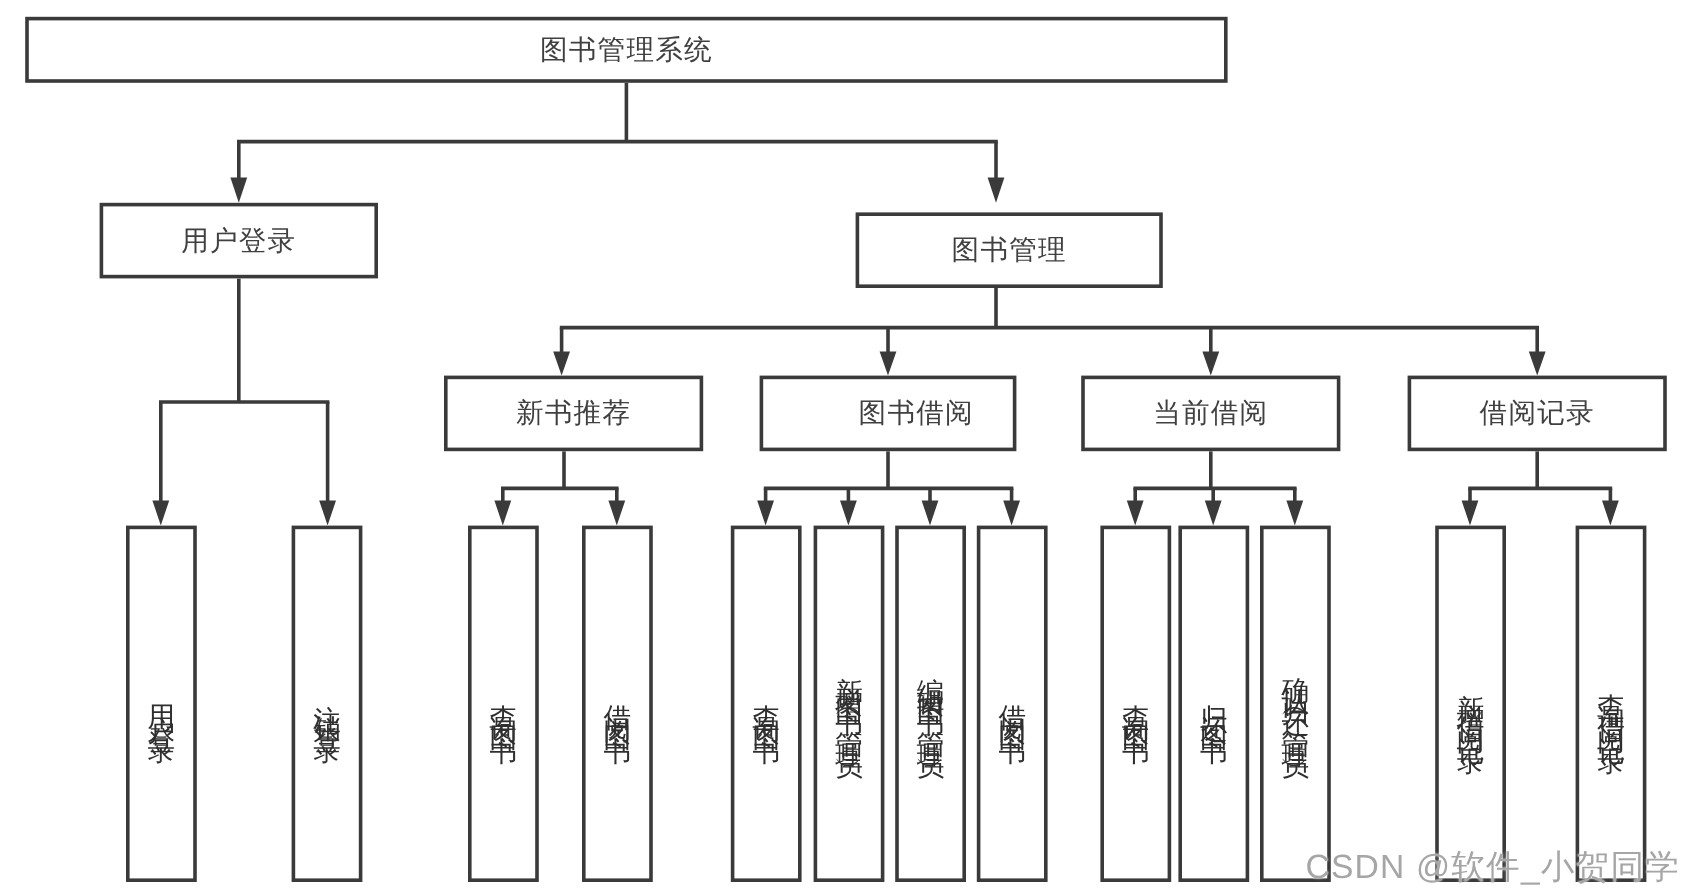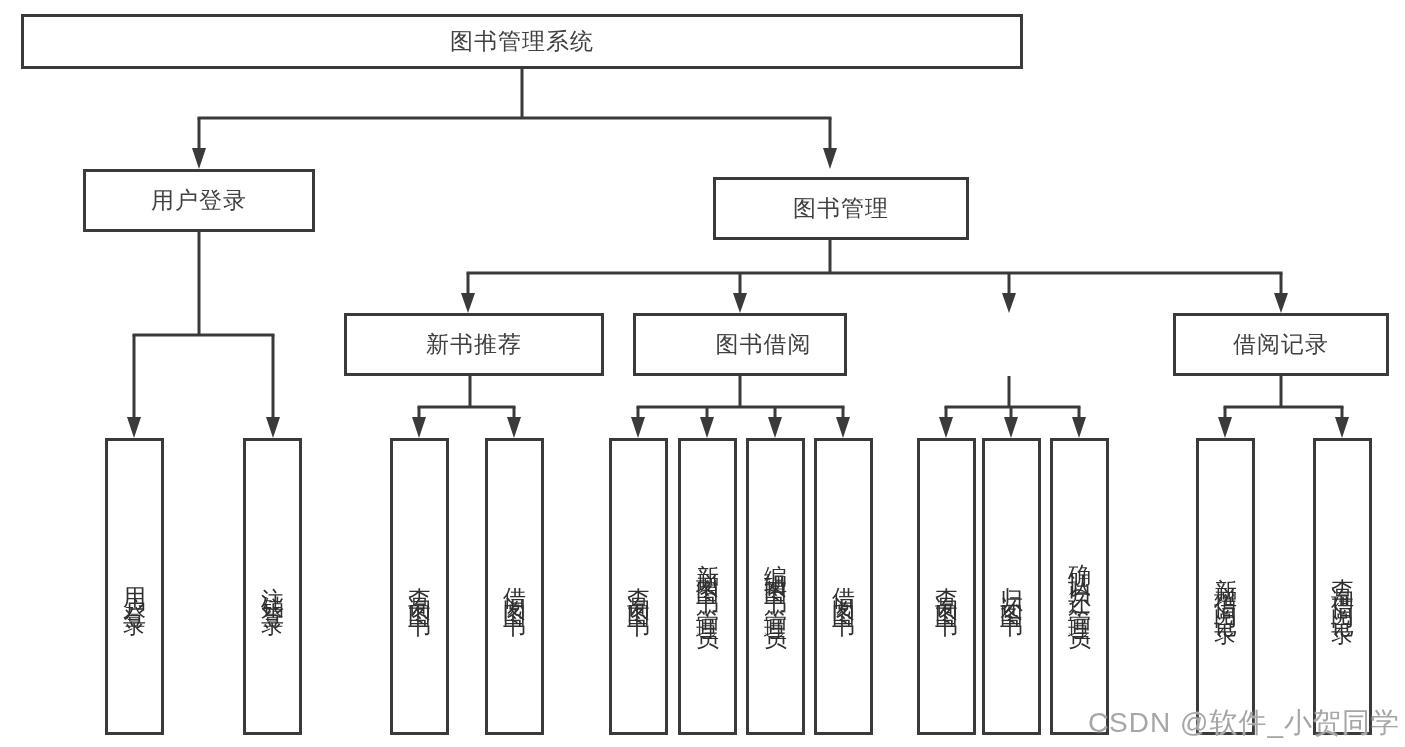--- a/index.html
+++ b/index.html
@@ -124,25 +124,28 @@
     <span>图书管理系统</span>
   </div>
 
   <div class="hbox" style="left:83px;top:169px;width:232px;height:63px;">
     <span>用户登录</span>
   </div>
   <div class="hbox" style="left:713px;top:177px;width:256px;height:63px;">
     <span>图书管理</span>
   </div>
 
-  <div class="hbox" style="left:344px;top:313px;width:260px;height:63px;">
+  <div class="hbox" style="left:370px;top:313px;width:216px;height:63px;">
     <span>新书推荐</span>
   </div>
   <div class="hbox" style="left:633px;top:313px;width:214px;height:63px;padding-left:47px;">
     <span>图书借阅</span>
+  </div>
+  <div class="hbox" style="left:901px;top:313px;width:216px;height:63px;">
+    <span>当前借阅</span>
   </div>
   <div class="hbox" style="left:1173px;top:313px;width:216px;height:63px;">
     <span>借阅记录</span>
   </div>
 
   <div class="vbox" style="left:105px;">
     <span class="vtext">用户登录</span>
   </div>
   <div class="vbox" style="left:243px;">
     <span class="vtext">注销登录</span>

